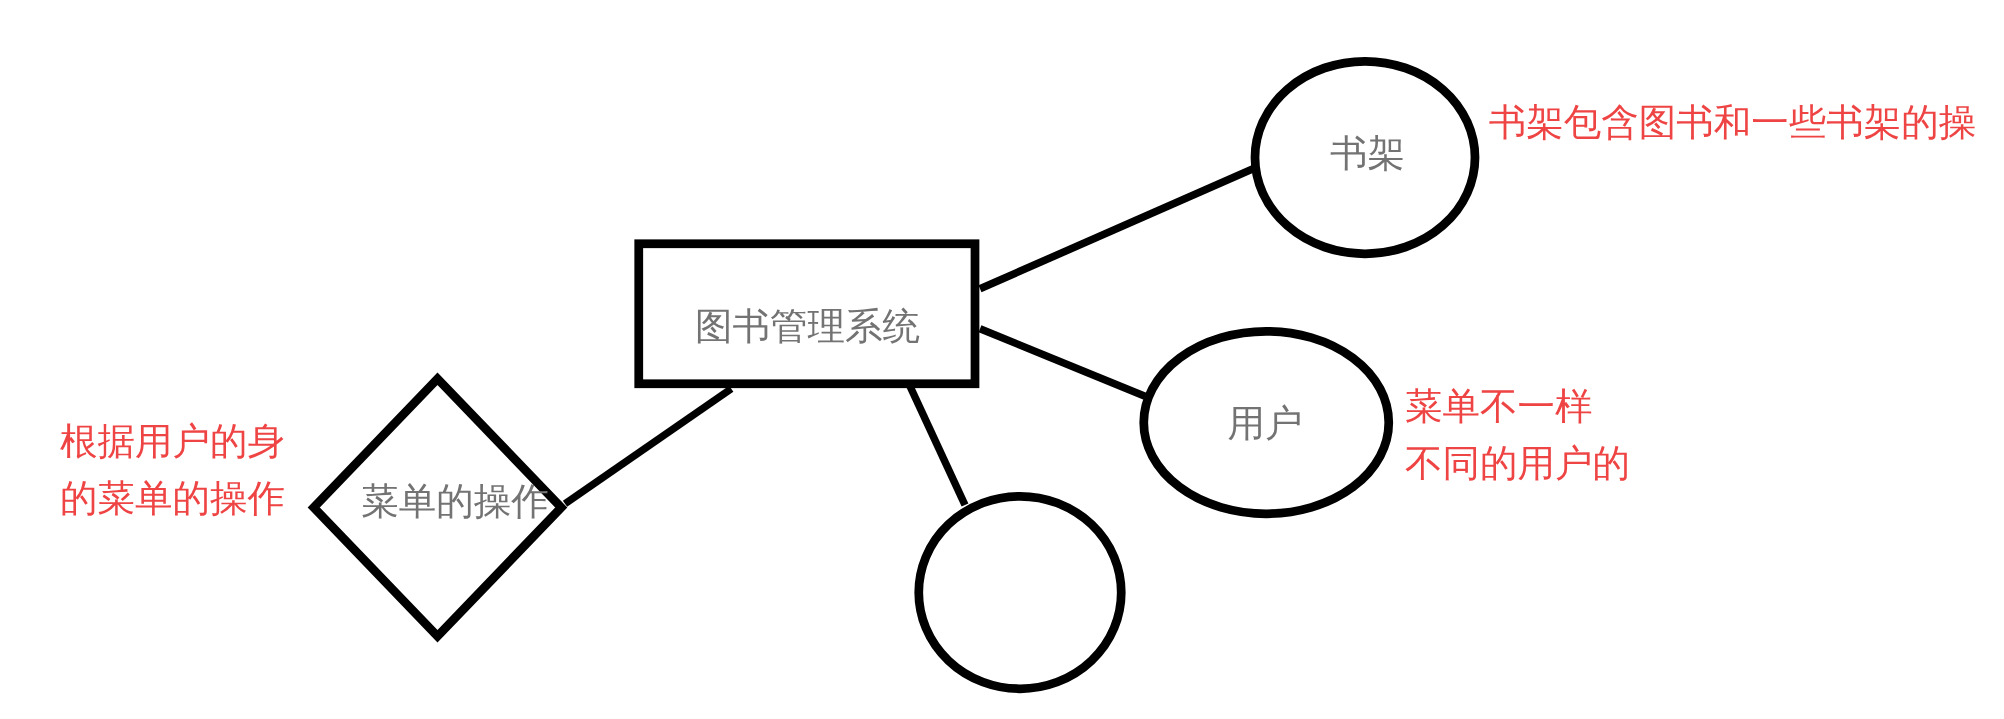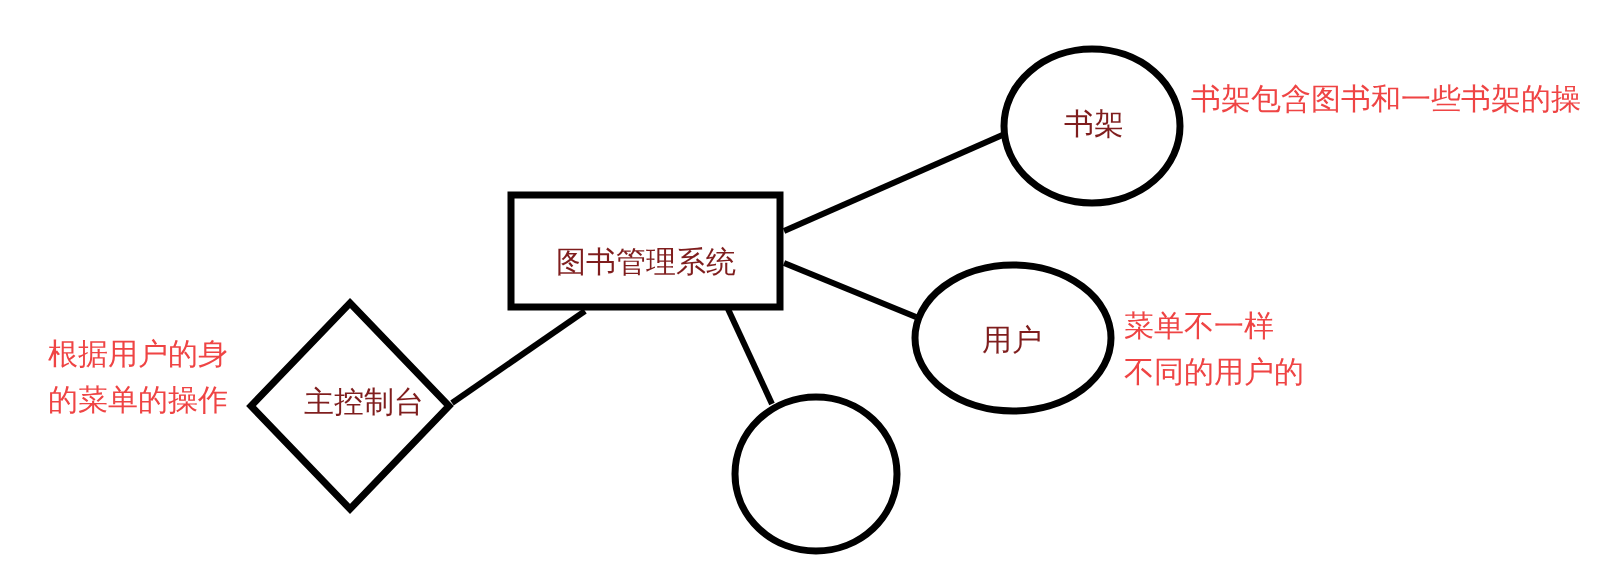--- a/index.html
+++ b/index.html
@@ -32,21 +32,21 @@
     stroke: #000000;
     stroke-width: 6;
     stroke-linecap: butt;
   }
   .node-label {
     position: absolute;
     transform: translate(-50%, -50%);
     font-size: 30px;
     line-height: 1.2;
     white-space: nowrap;
-    color: #7f1d1d;
+    color: #737373;
   }
   .note {
     position: absolute;
     font-size: 30px;
     line-height: 46px;
     color: #ef4444;
   }
   .note .note-line {
     white-space: nowrap;
   }
@@ -75,21 +75,21 @@
     <rect class="shape" x="511" y="195" width="269" height="112"></rect>
     <ellipse class="shape" cx="1092" cy="126" rx="88" ry="77"></ellipse>
     <ellipse class="shape" cx="1013" cy="338" rx="98" ry="73"></ellipse>
     <ellipse class="shape" cx="816" cy="474" rx="81" ry="77"></ellipse>
     <polygon class="shape" points="350,303 449,406 350,509 251,406"></polygon>
   </svg>
 
   <div class="node-label" id="label-system">图书管理系统</div>
   <div class="node-label" id="label-bookshelf">书架</div>
   <div class="node-label" id="label-user">用户</div>
-  <div class="node-label" id="label-console">主控制台</div>
+  <div class="node-label" id="label-console">菜单的操作</div>
 
   <div class="note" id="note-bookshelf">
     <div class="note-line">书架包含图书和一些书架的操</div>
   </div>
 
   <div class="note" id="note-user">
     <div class="note-line">菜单不一样</div>
     <div class="note-line">不同的用户的</div>
   </div>
 

